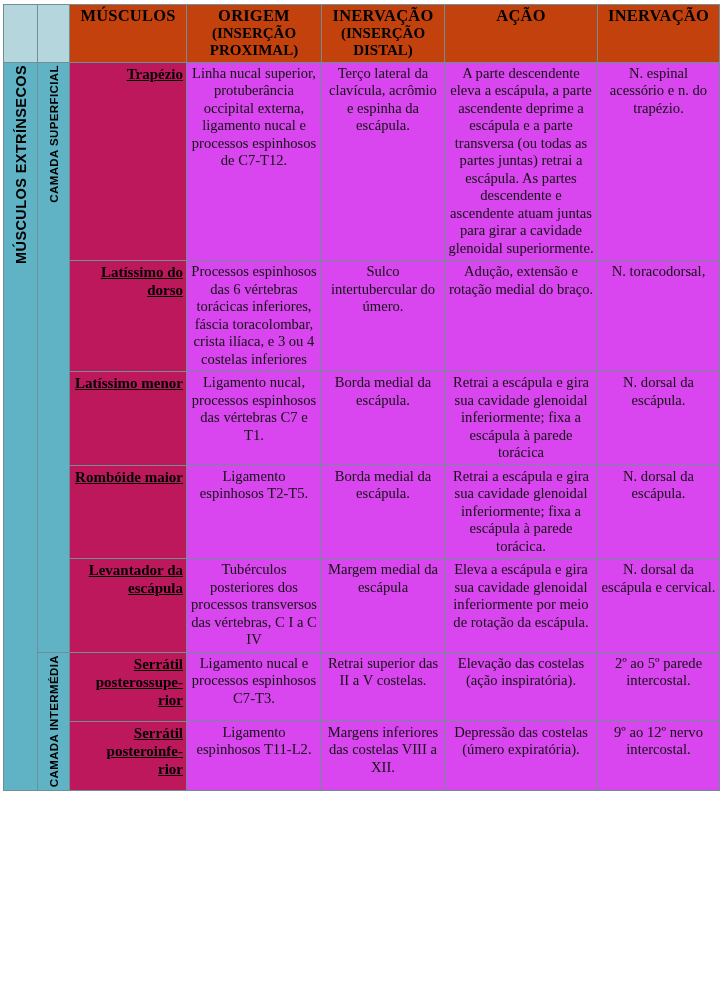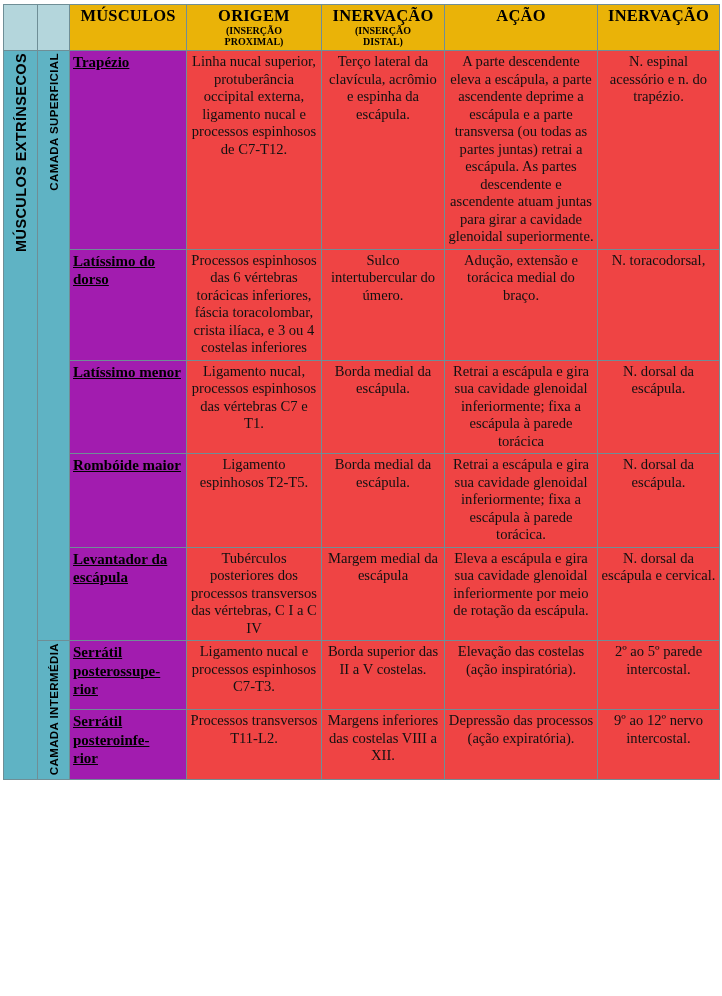--- a/index.html
+++ b/index.html
@@ -61,62 +61,62 @@
     font-family: "Liberation Sans", "DejaVu Sans", sans-serif;
     font-weight: bold;
     letter-spacing: 0.4px;
     color: #000000;
   }
   .vert-main { font-size: 14.5px; }
   .vert-sub  { font-size: 11.5px; }
 
   
   thead th {
-    background: #eab308;
+    background: #c2410c;
     text-align: center;
     vertical-align: middle;
     font-weight: bold;
     color: #000000;
     padding: 3px 2px 4px 2px;
     line-height: 1.03;
     border: 1px solid #6f8e96;
   }
   .th-main {
     font-size: 16.5px;
     letter-spacing: 0.2px;
     display: block;
   }
   .th-sub {
-    font-size: 10px;
+    font-size: 15px;
     font-weight: bold;
     display: block;
     line-height: 1.12;
     margin-top: 1px;
   }
   th.col-head-blank {
     background: #b4d6dc;
     border: 1px solid #6f8e96;
   }
 
   
   td.muscle {
-    background: #a21caf;
-    text-align: left;
+    background: #be185d;
+    text-align: right;
     vertical-align: top;
     padding-top: 4px;
   }
   td.muscle span {
     font-weight: bold;
     text-decoration: underline;
     font-size: 15px;
     line-height: 1.22;
     color: #000000;
   }
   td.cell {
-    background: #ef4444;
+    background: #d946ef;
     text-align: center;
     font-size: 14.6px;
     line-height: 1.2;
     color: #111111;
     padding-top: 4px;
   }
 
   
   col.c-band1 { width: 34px; }
   col.c-band2 { width: 32px; }
@@ -182,21 +182,21 @@
         <td class="cell">Linha nucal superior, protuberância occipital externa, ligamento nucal e processos espinhosos de C7-T12.</td>
         <td class="cell">Terço lateral da clavícula, acrômio e espinha da escápula.</td>
         <td class="cell">A parte descendente eleva a escápula, a parte ascendente deprime a escápula e a parte transversa (ou todas as partes juntas) retrai a escápula. As partes descendente e ascendente atuam juntas para girar a cavidade glenoidal superiormente.</td>
         <td class="cell">N. espinal acessório e n. do trapézio.</td>
       </tr>
 
       <tr>
         <td class="muscle"><span>Latíssimo do dorso</span></td>
         <td class="cell">Processos espinhosos das 6 vértebras torácicas inferiores, fáscia toracolombar, crista ilíaca, e 3 ou 4 costelas inferiores</td>
         <td class="cell">Sulco intertubercular do úmero.</td>
-        <td class="cell">Adução, extensão e torácica medial do braço.</td>
+        <td class="cell">Adução, extensão e rotação medial do braço.</td>
         <td class="cell">N. toracodorsal,</td>
       </tr>
 
       <tr>
         <td class="muscle"><span>Latíssimo menor</span></td>
         <td class="cell">Ligamento nucal, processos espinhosos das vértebras C7 e T1.</td>
         <td class="cell">Borda medial da escápula.</td>
         <td class="cell">Retrai a escápula e gira sua cavidade glenoidal inferiormente; fixa a escápula à parede torácica</td>
         <td class="cell">N. dorsal da escápula.</td>
       </tr>
@@ -218,28 +218,28 @@
       </tr>
 
       <tr>
         <td class="band band-2" rowspan="2">
           <div class="vert-wrap">
             <span class="vert-text vert-sub">CAMADA INTERMÉDIA</span>
           </div>
         </td>
         <td class="muscle"><span>Serrátil posterossupe-<br>rior</span></td>
         <td class="cell">Ligamento nucal e processos espinhosos C7-T3.</td>
-        <td class="cell">Borda superior das II a V costelas.</td>
+        <td class="cell">Retrai superior das II a V costelas.</td>
         <td class="cell">Elevação das costelas (ação inspiratória).</td>
         <td class="cell">2º ao 5º parede intercostal.</td>
       </tr>
 
       <tr>
         <td class="muscle"><span>Serrátil posteroinfe-<br>rior</span></td>
-        <td class="cell">Processos transversos T11-L2.</td>
+        <td class="cell">Ligamento espinhosos T11-L2.</td>
         <td class="cell">Margens inferiores das costelas VIII a XII.</td>
-        <td class="cell">Depressão das processos (ação expiratória).</td>
+        <td class="cell">Depressão das costelas (úmero expiratória).</td>
         <td class="cell">9º ao 12º nervo intercostal.</td>
       </tr>
 
     </tbody>
   </table>
 </div>
 
 </body></html>

